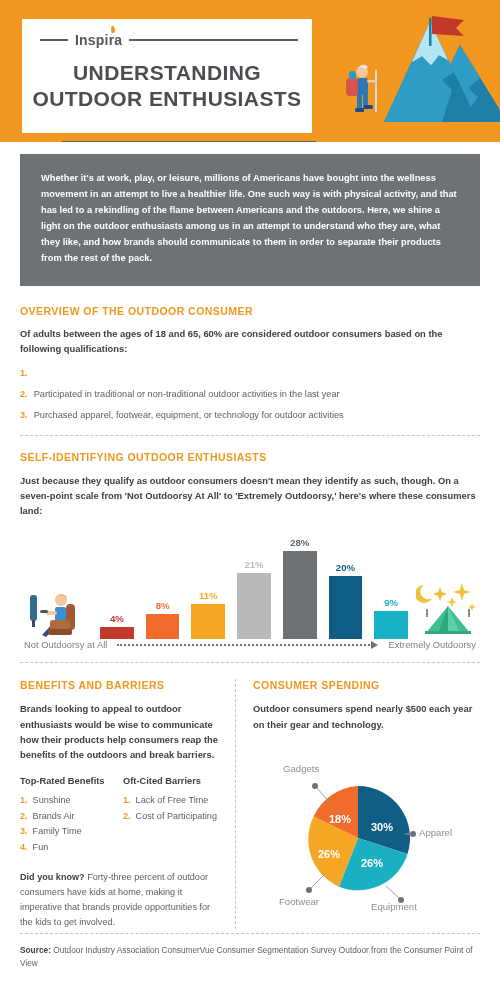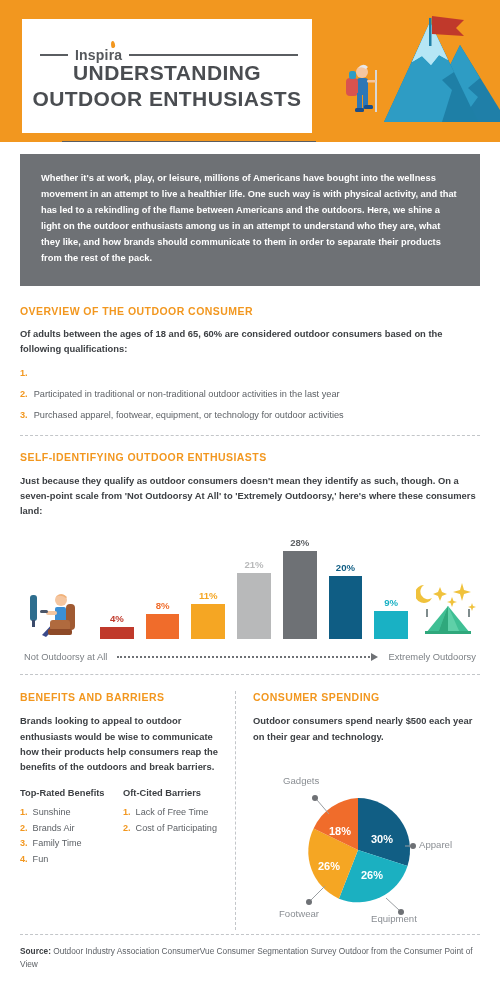--- a/index.html
+++ b/index.html
@@ -18,21 +18,21 @@
     background: #F2971F;
     overflow: hidden;
   }
   .header-card {
     position: absolute;
     left: 22px; top: 19px;
     width: 290px; height: 114px;
     background: #ffffff;
   }
   .logo-row {
-    position: absolute; left: 18px; top: 29px; width: 258px;
+    position: absolute; left: 18px; top: 14px; width: 258px;
     display: flex; align-items: center; gap: 7px;
   }
   .logo-rule { flex: 1; height: 2px; background: #5a5d61; }
   .logo-rule.short { flex: 0 0 28px; }
   .logo-word {
     position: relative;
     font-size: 14px; font-weight: 700; color: #55585c;
     letter-spacing: .2px; line-height: 1;
   }
   .logo-flame {
@@ -96,21 +96,21 @@
     height: 105px; display: flex; align-items: flex-end; gap: 12px;
   }
   .bar-col { flex: 1; display: flex; flex-direction: column; align-items: center; }
   .bar-val { font-size: 9.6px; font-weight: 700; margin-bottom: 3px; }
   .bar-rect { width: 100%; }
   .tv-art { position: absolute; left: 8px; bottom: 0; width: 66px; height: 52px; }
   .tent-art { position: absolute; right: 0; bottom: 0; width: 64px; height: 58px; }
 
   .scale-row {
     display: flex; align-items: center; gap: 10px;
-    margin-top: 12px; padding: 0 4px;
+    padding: 0 4px;
   }
   .scale-lbl { font-size: 9.4px; color: #7c8085; white-space: nowrap; }
   .scale-line { flex: 1; position: relative; height: 8px; }
   .scale-line .ln {
     position: absolute; left: 0; right: 8px; top: 3px;
     border-top: 2px dotted #6e7175;
   }
   .scale-line .arw {
     position: absolute; right: 0; top: 0;
     width: 0; height: 0;
@@ -332,20 +332,23 @@
             <span class="n">1.</span>
             <span>Lack of Free Time</span>
           </div>
           <div class="mini-item">
             <span class="n">2.</span>
             <span>Cost of Participating</span>
           </div>
         </div>
       </div>
 
+      <div class="didyou">
+        <b>Did you know?</b><span> Forty-three percent of outdoor consumers have kids at home, making it imperative that brands provide opportunities for the kids to get involved.</span>
+      </div>
     </div>
 
     <div class="col-div"></div>
 
     <div class="col-r">
       <div class="sec-head">CONSUMER SPENDING</div>
       <div class="body-bold" style="margin-top:10px;">Outdoor consumers spend nearly $500 each year on their gear and technology.</div>
 
       <div class="pie-wrap">
         <svg viewBox="0 0 212 172" style="position:absolute;left:0;top:0;width:212px;height:172px;">

